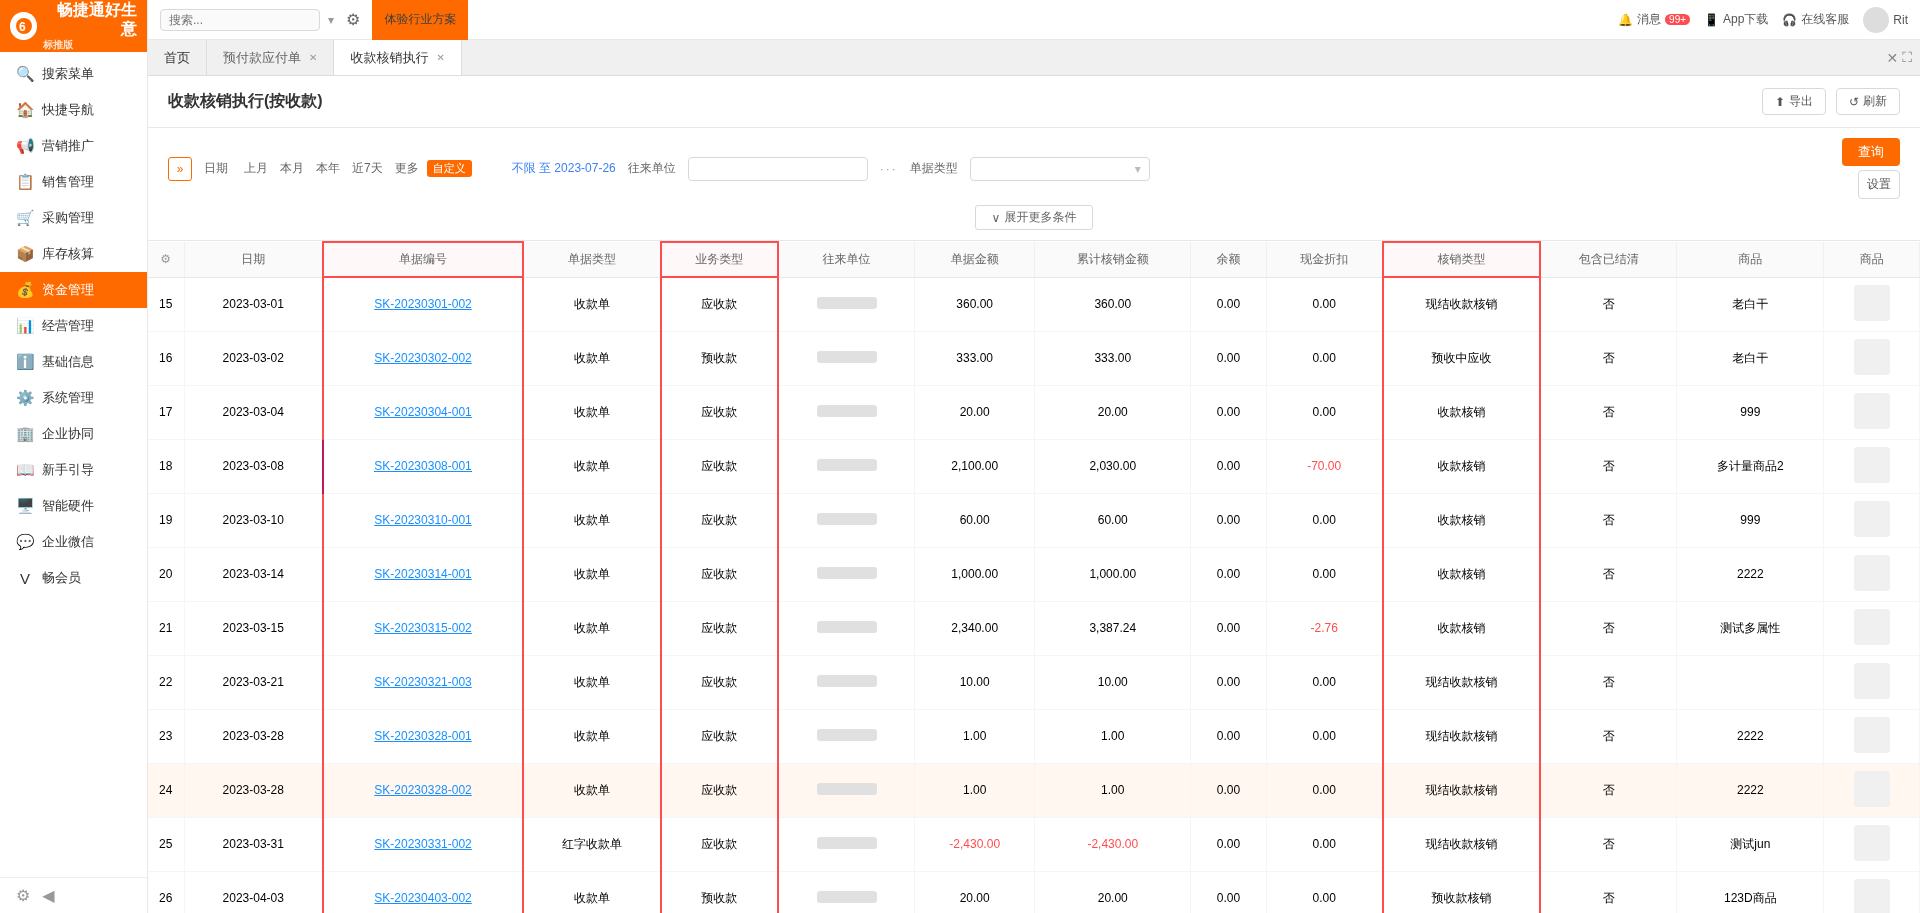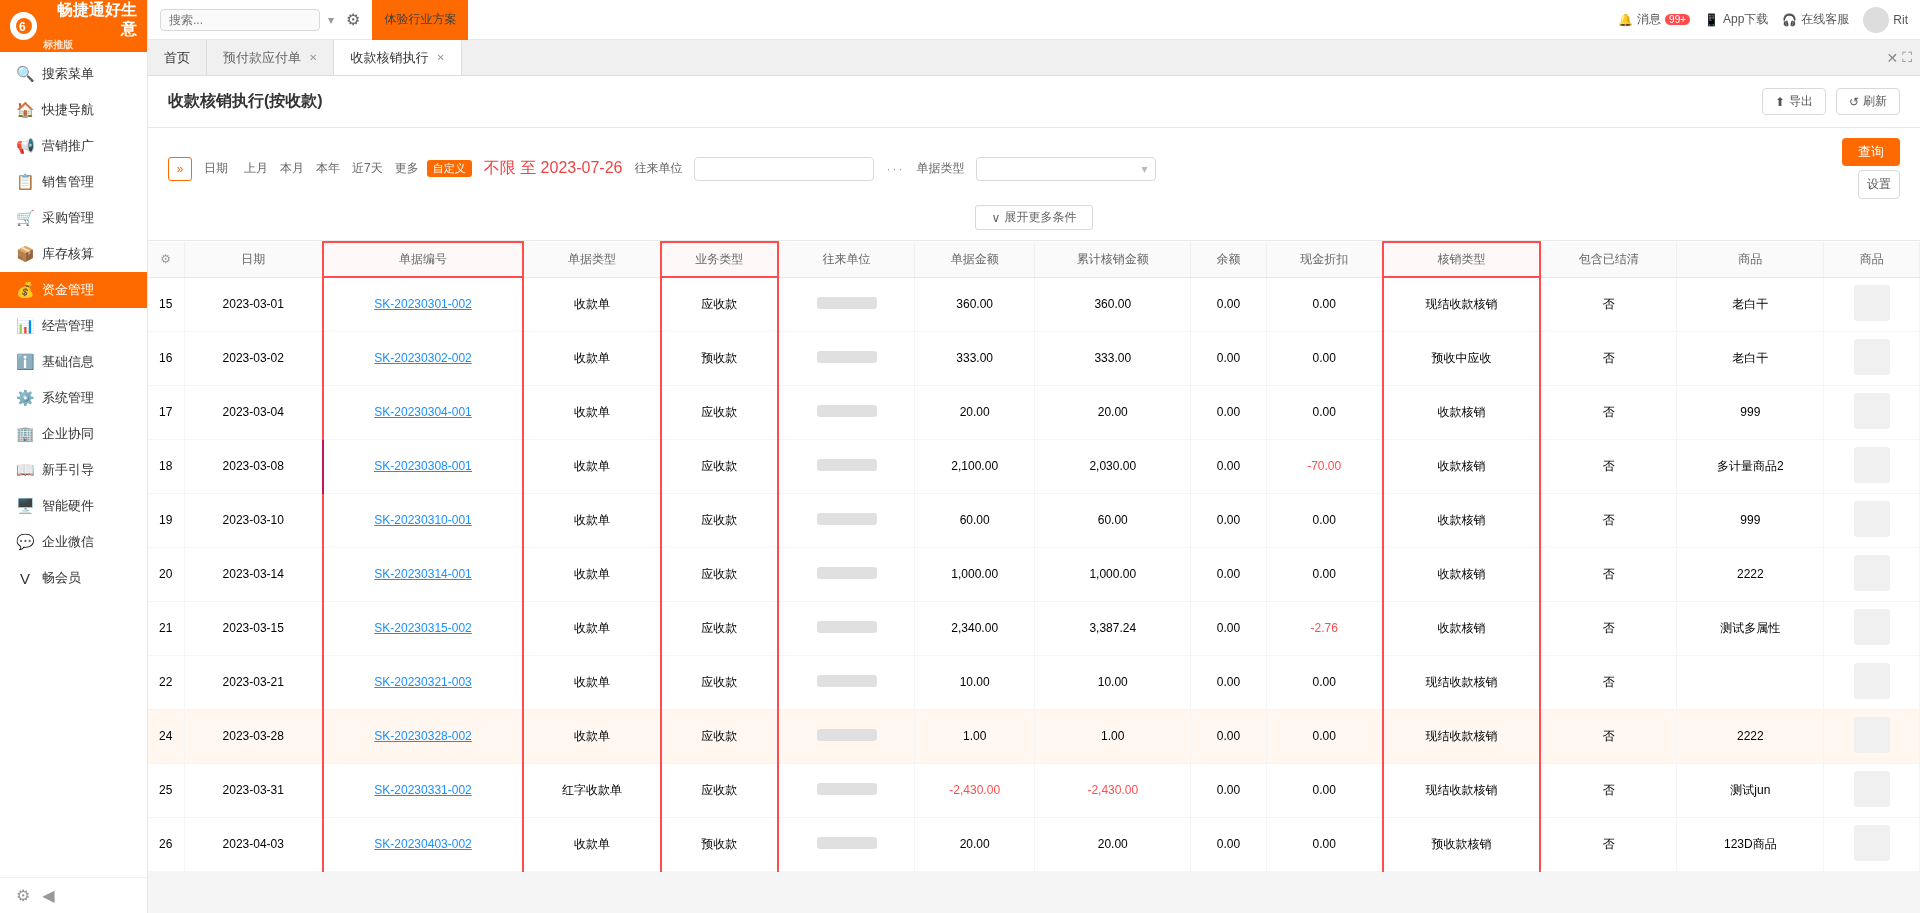--- a/index.html
+++ b/index.html
@@ -50,21 +50,21 @@
     .btn-refresh { background: #fff; border: 1px solid #d9d9d9; color: #555; border-radius: 4px; padding: 4px 12px; font-size: 12px; cursor: pointer; display: flex; align-items: center; gap: 4px; }
 
     
     .filter-bar { background: #fff; padding: 10px 20px; border-bottom: 1px solid #e8e8e8; }
     .filter-row { display: flex; align-items: center; gap: 12px; flex-wrap: wrap; }
     .filter-expand-btn { background: #fff; border: 1px solid #ff6a00; color: #ff6a00; border-radius: 3px; padding: 2px 8px; font-size: 12px; cursor: pointer; width: 24px; height: 24px; display: flex; align-items: center; justify-content: center; }
     .filter-label { color: #666; font-size: 12px; white-space: nowrap; }
     .filter-date-group { display: flex; align-items: center; gap: 4px; }
     .filter-date-btn { color: #666; font-size: 12px; cursor: pointer; padding: 2px 4px; }
     .filter-date-custom { background: #ff6a00; color: #fff; border: none; border-radius: 3px; padding: 1px 6px; font-size: 11px; cursor: pointer; }
-    .filter-date-range { color: #ef4444; font-size: 16px; }
+    .filter-date-range { color: #3b82f6; font-size: 12px; margin-left: 28px; }
     .filter-input { border: 1px solid #d9d9d9; border-radius: 4px; padding: 4px 10px; font-size: 12px; width: 180px; color: #bbb; }
     .filter-dots { color: #999; letter-spacing: 2px; }
     .filter-select { border: 1px solid #d9d9d9; border-radius: 4px; padding: 4px 8px; font-size: 12px; width: 180px; color: #bbb; display: flex; align-items: center; justify-content: space-between; cursor: pointer; }
     .btn-query { background: #ff6a00; color: #fff; border: none; border-radius: 4px; padding: 5px 16px; font-size: 13px; cursor: pointer; }
     .btn-settings { background: #fff; border: 1px solid #d9d9d9; color: #555; border-radius: 4px; padding: 5px 8px; font-size: 12px; cursor: pointer; }
     .filter-more-row { display: flex; align-items: center; justify-content: center; margin-top: 6px; }
     .expand-more-btn { background: #fff; border: 1px solid #d9d9d9; color: #666; border-radius: 3px; padding: 3px 16px; font-size: 12px; cursor: pointer; display: flex; align-items: center; gap: 4px; }
 
     
     .table-area { flex: 1; overflow: auto; padding: 0 0 0 0; }
@@ -413,20 +413,36 @@
       <td><span style="display:inline-block;width:60px;height:12px;background:#e0e0e0;border-radius:3px;"></span></td>
       <td class="">10.00</td>
       <td class="">10.00</td>
       <td>0.00</td>
       <td class="">0.00</td>
       <td style="border-left:2px solid #ff4d4f;border-right:2px solid #ff4d4f;">现结收款核销</td>
       <td>否</td>
       <td></td>
       <td><span style="display:inline-block;width:36px;height:36px;background:#f0f0f0;border-radius:3px;"></span></td>
     </tr>
+            <tr>
+      <td>23</td>
+      <td>2023-03-28</td>
+      <td style="border-left:2px solid #ff4d4f;border-right:2px solid #ff4d4f;"><a class="link">SK-20230328-001</a></td>
+      <td>收款单</td>
+      <td style="border-left:2px solid #ff4d4f;border-right:2px solid #ff4d4f;">应收款</td>
+      <td><span style="display:inline-block;width:60px;height:12px;background:#e0e0e0;border-radius:3px;"></span></td>
+      <td class="">1.00</td>
+      <td class="">1.00</td>
+      <td>0.00</td>
+      <td class="">0.00</td>
+      <td style="border-left:2px solid #ff4d4f;border-right:2px solid #ff4d4f;">现结收款核销</td>
+      <td>否</td>
+      <td>2222</td>
+      <td><span style="display:inline-block;width:36px;height:36px;background:#f0f0f0;border-radius:3px;"></span></td>
+    </tr>
             <tr class="row-selected">
       <td>24</td>
       <td>2023-03-28</td>
       <td style="border-left:2px solid #ff4d4f;border-right:2px solid #ff4d4f;"><a class="link">SK-20230328-002</a></td>
       <td>收款单</td>
       <td style="border-left:2px solid #ff4d4f;border-right:2px solid #ff4d4f;">应收款</td>
       <td><span style="display:inline-block;width:60px;height:12px;background:#e0e0e0;border-radius:3px;"></span></td>
       <td class="">1.00</td>
       <td class="">1.00</td>
       <td>0.00</td>

